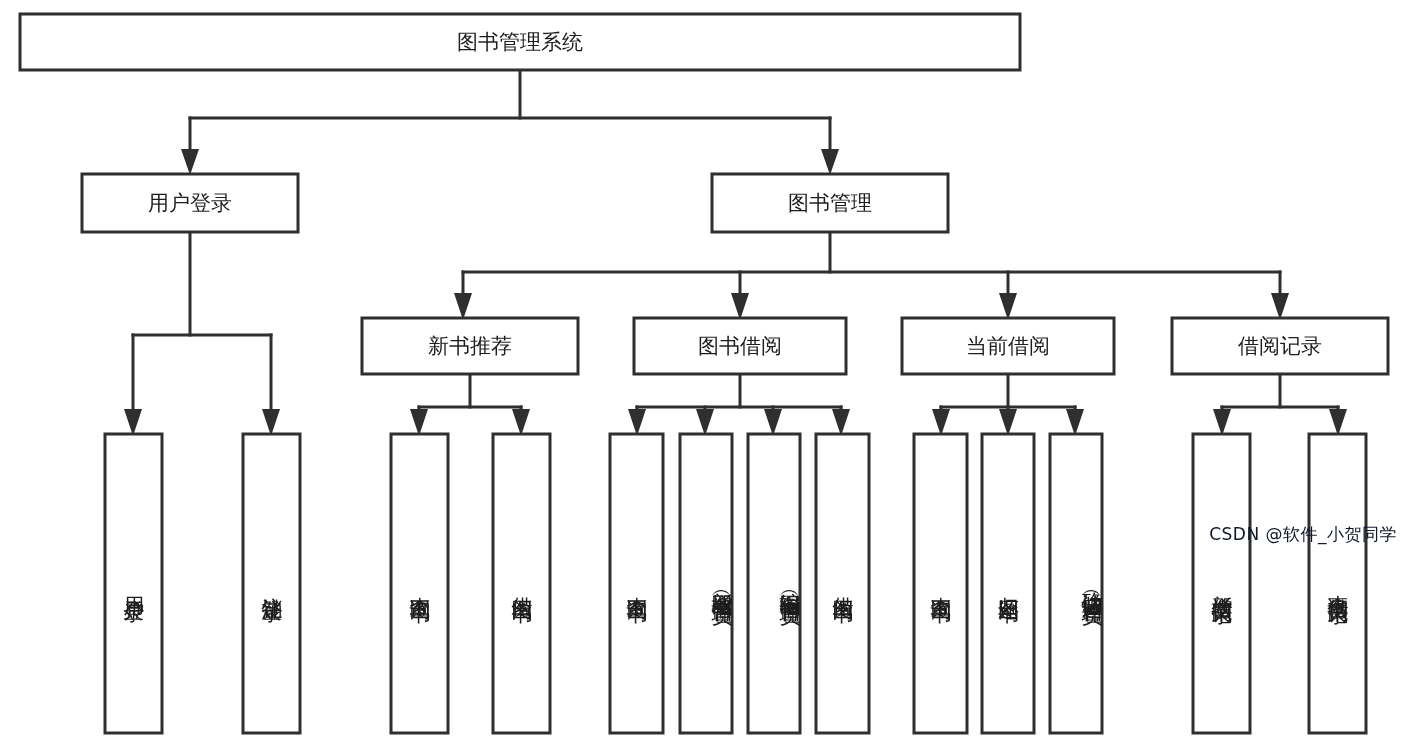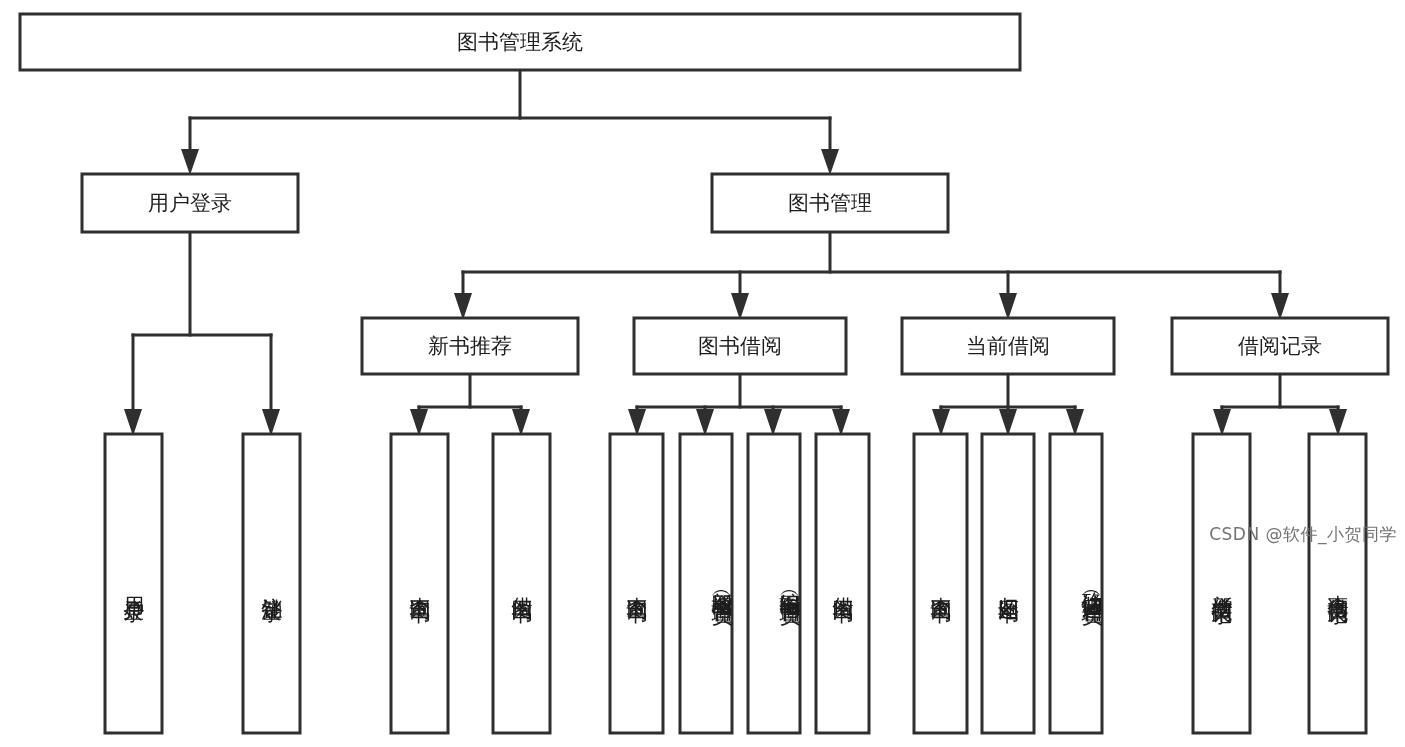--- a/index.html
+++ b/index.html
@@ -63,21 +63,21 @@
     justify-content: center;
     white-space: nowrap;
     pointer-events: none;
   }
   .watermark {
     position: absolute;
     right: 8px;
     bottom: 6px;
     font-family: "DejaVu Sans", "Liberation Sans", sans-serif;
     font-size: 17px;
-    color: #737373;
+    color: #0f172a;
     letter-spacing: 0.5px;
     user-select: none;
   }
 </style>
 </head>
 <body>
 
 <div id="diagram-root">
 
   <svg id="flow" viewBox="0 0 1405 747">

